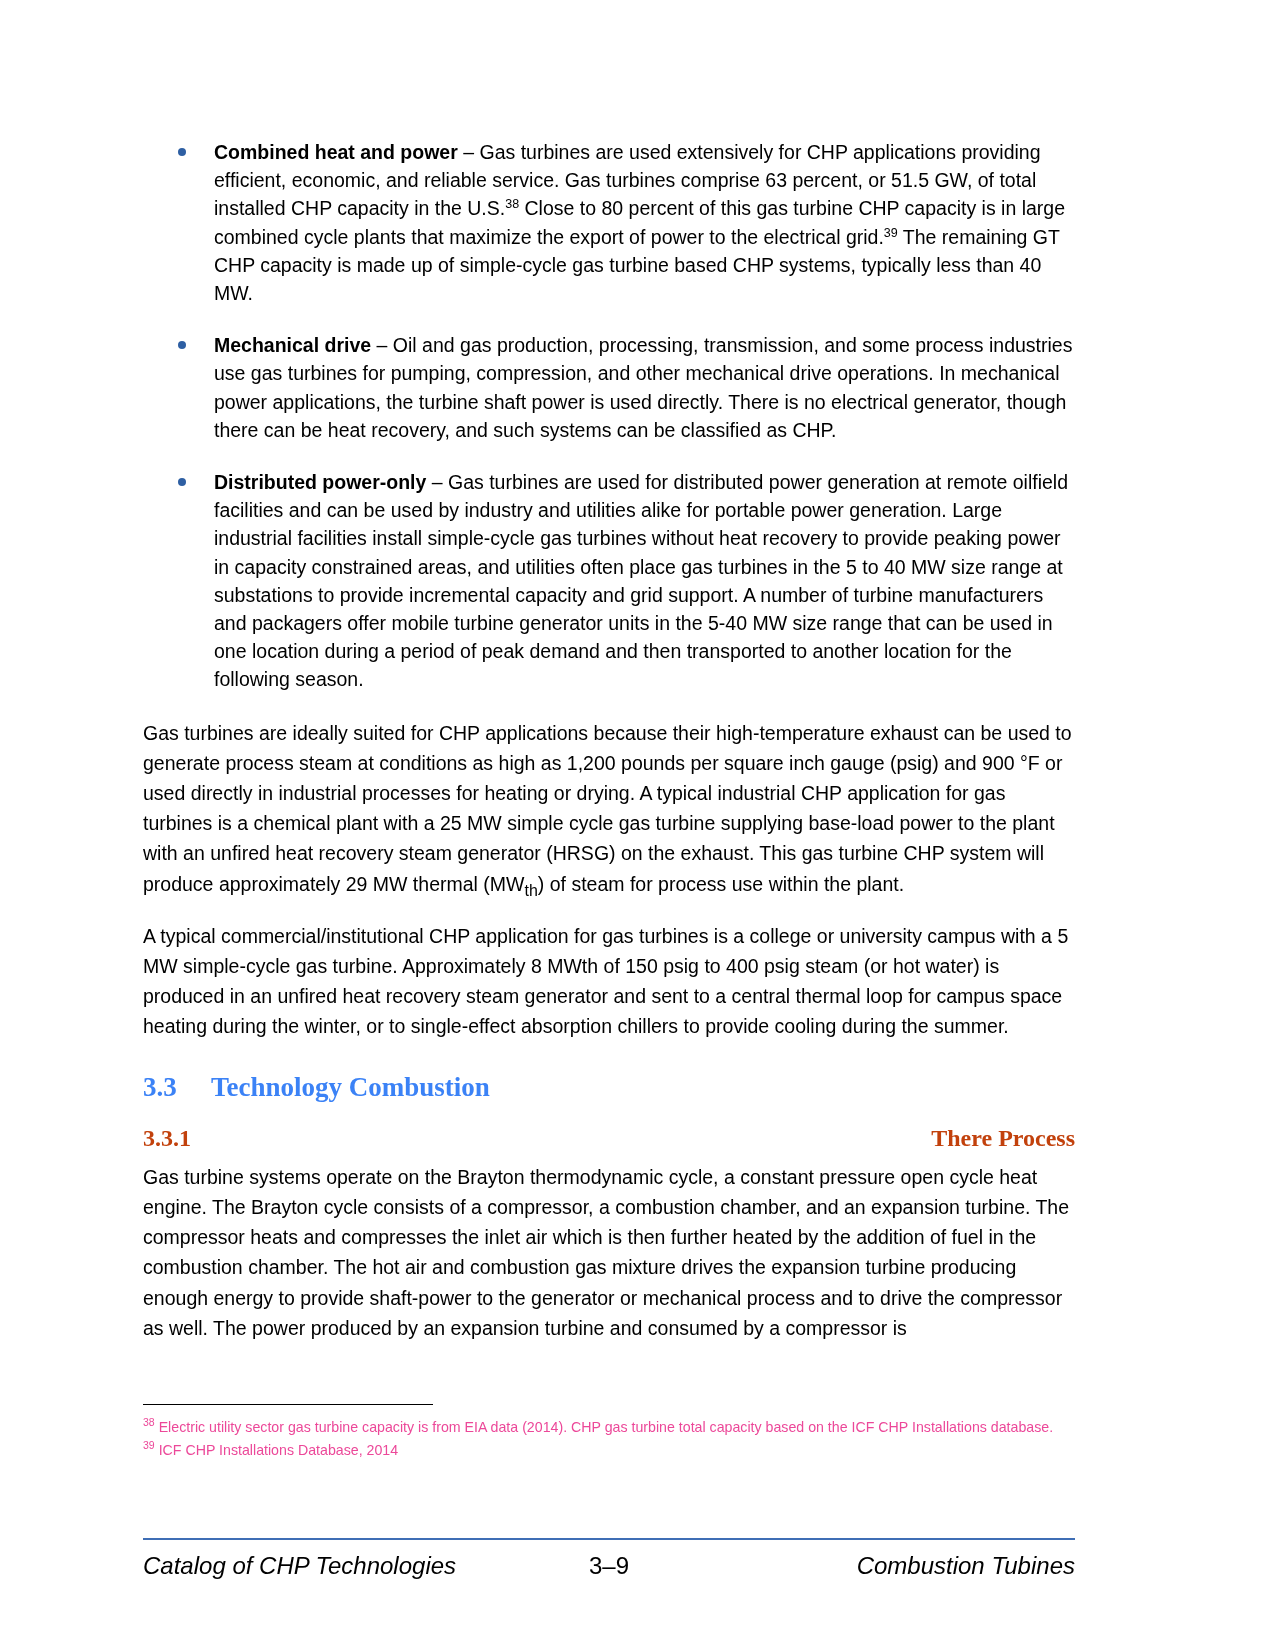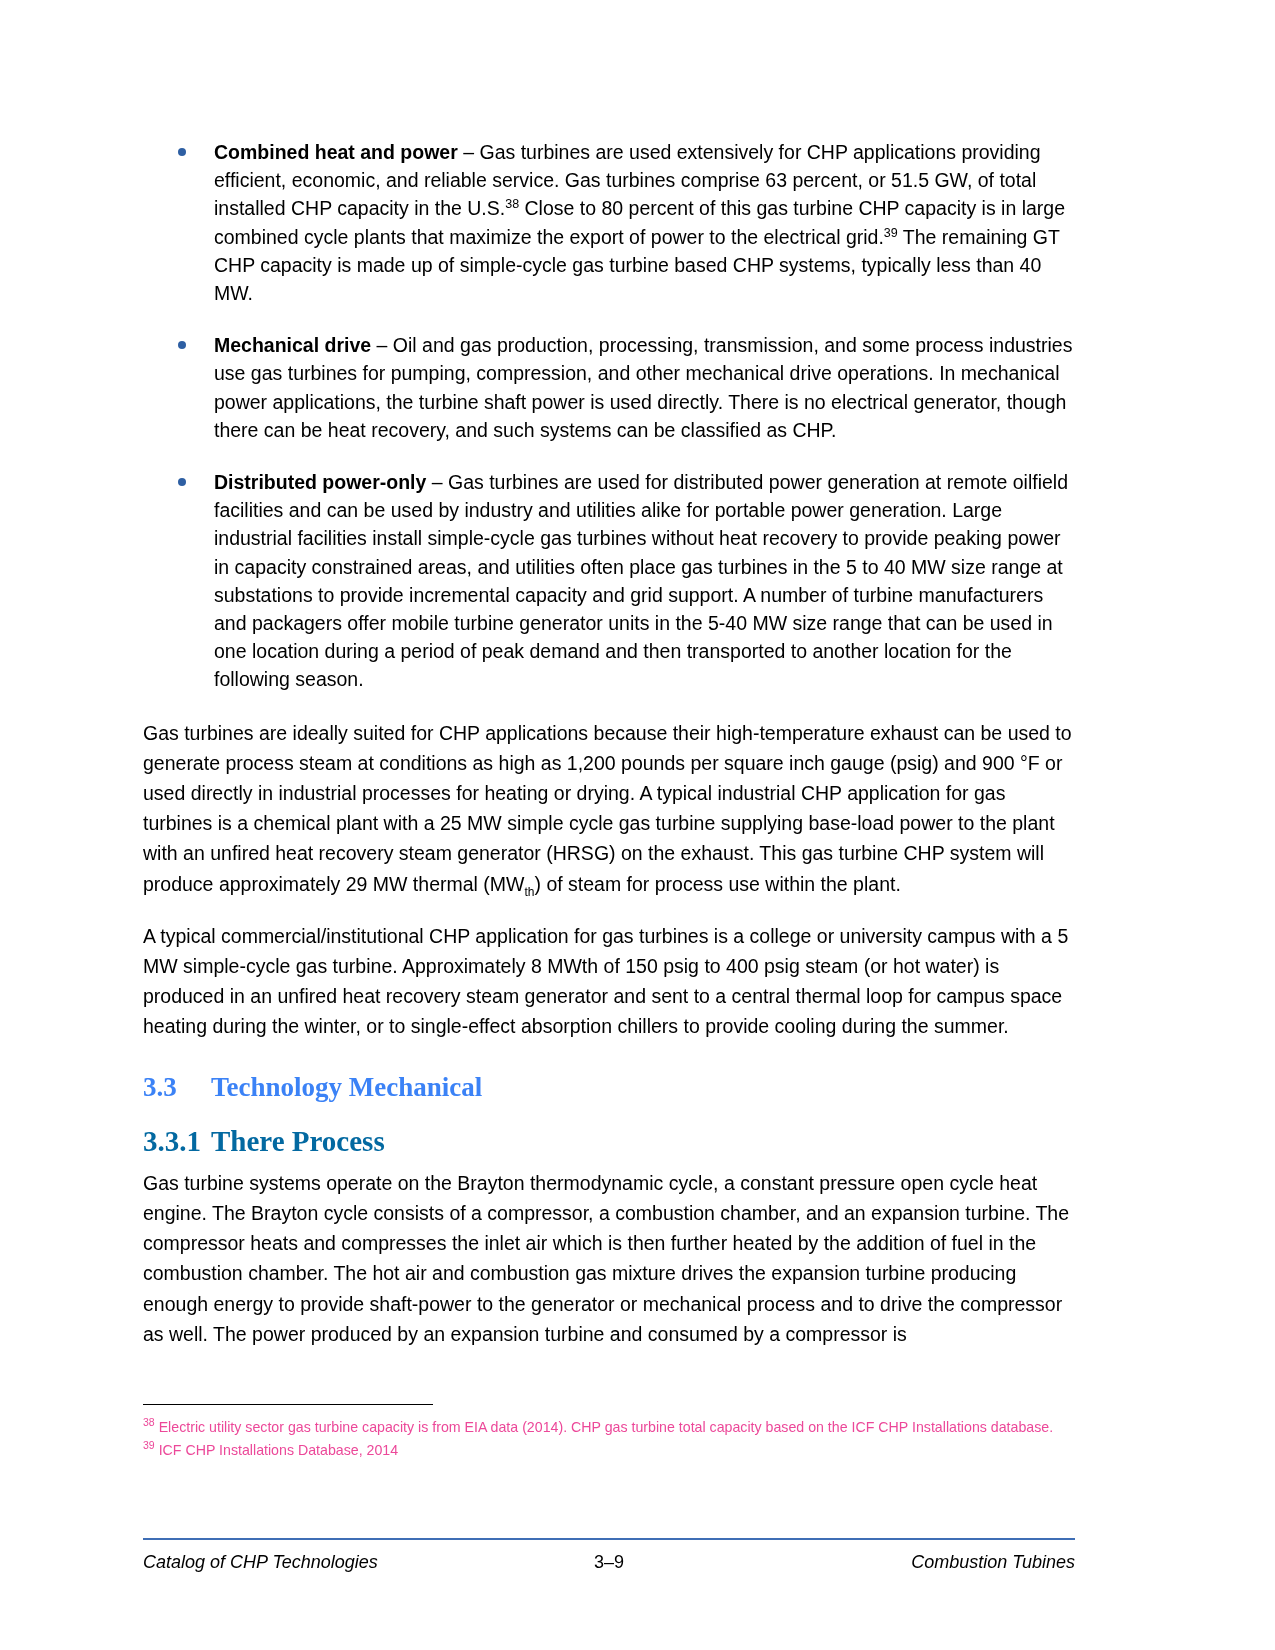--- a/index.html
+++ b/index.html
@@ -67,47 +67,48 @@
     color: #000;
   }
   .para-block { margin-top: 20px; }
 
   sup.fn {
     font-size: 12.5px;
     vertical-align: super;
     line-height: 0;
   }
   sub.sb {
-    font-size: 12px;
+    font-size: 16px;
     vertical-align: sub;
     line-height: 0;
   }
 
   
   h2.h-main {
     font-family: "Liberation Serif", serif;
     color: #3b82f6;
     font-size: 27px;
     font-weight: bold;
     margin: 30px 0 0 0;
     display: flex;
     align-items: baseline;
   }
   h2.h-main .num {
     width: 68px;
     flex: 0 0 68px;
   }
   h3.h-sub {
     font-family: "Liberation Serif", serif;
-    color: #0369a1;
-    font-size: 29px;
+    color: #c2410c;
+    font-size: 24px;
     font-weight: bold;
     margin: 22px 0 10px 0;
     display: flex;
     align-items: baseline;
+    justify-content: space-between;
   }
   h3.h-sub .num {
     width: 68px;
     flex: 0 0 68px;
   }
 
   
   .footnotes {
     position: absolute;
     left: 143px;
@@ -143,21 +144,21 @@
   .footer-rule {
     width: 100%;
     height: 0;
     border-top: 2.6px solid #3f6eb5;
     margin-bottom: 12px;
   }
   .footer-row {
     display: flex;
     align-items: baseline;
     font-style: italic;
-    font-size: 18px;
+    font-size: 24px;
     color: #000;
   }
   .footer-left { flex: 1 1 0; text-align: left; }
   .footer-center { flex: 0 0 auto; width: 200px; text-align: center; font-style: normal; }
   .footer-right { flex: 1 1 0; text-align: right; font-style: italic; }
 </style>
 </head>
 <body>
 
 <div class="page">
@@ -178,21 +179,21 @@
         <span class="lead">Distributed power-only</span><span> – Gas turbines are used for distributed power generation at remote oilfield facilities and can be used by industry and utilities alike for portable power generation. Large industrial facilities install simple-cycle gas turbines without heat recovery to provide peaking power in capacity constrained areas, and utilities often place gas turbines in the 5 to 40 MW size range at substations to provide incremental capacity and grid support. A number of turbine manufacturers and packagers offer mobile turbine generator units in the 5-40 MW size range that can be used in one location during a period of peak demand and then transported to another location for the following season.</span>
       </li>
     </ul>
 
     <p class="body para-block"><span>Gas turbines are ideally suited for CHP applications because their high-temperature exhaust can be used to generate process steam at conditions as high as 1,200 pounds per square inch gauge (psig) and 900 °F or used directly in industrial processes for heating or drying. A typical industrial CHP application for gas turbines is a chemical plant with a 25 MW simple cycle gas turbine supplying base-load power to the plant with an unfired heat recovery steam generator (HRSG) on the exhaust. This gas turbine CHP system will produce approximately 29 MW thermal (MW</span><sub class="sb">th</sub><span>) of steam for process use within the plant.</span></p>
 
     <p class="body">A typical commercial/institutional CHP application for gas turbines is a college or university campus with a 5 MW simple-cycle gas turbine. Approximately 8 MWth of 150 psig to 400 psig steam (or hot water) is produced in an unfired heat recovery steam generator and sent to a central thermal loop for campus space heating during the winter, or to single-effect absorption chillers to provide cooling during the summer.</p>
 
     <h2 class="h-main">
       <span class="num">3.3</span>
-      <span>Technology Mechanical</span>
+      <span>Technology Combustion</span>
     </h2>
 
     <h3 class="h-sub">
       <span class="num">3.3.1</span>
       <span>There Process</span>
     </h3>
 
     <p class="body">Gas turbine systems operate on the Brayton thermodynamic cycle, a constant pressure open cycle heat engine. The Brayton cycle consists of a compressor, a combustion chamber, and an expansion turbine. The compressor heats and compresses the inlet air which is then further heated by the addition of fuel in the combustion chamber. The hot air and combustion gas mixture drives the expansion turbine producing enough energy to provide shaft-power to the generator or mechanical process and to drive the compressor as well. The power produced by an expansion turbine and consumed by a compressor is</p>
 
   </div>

